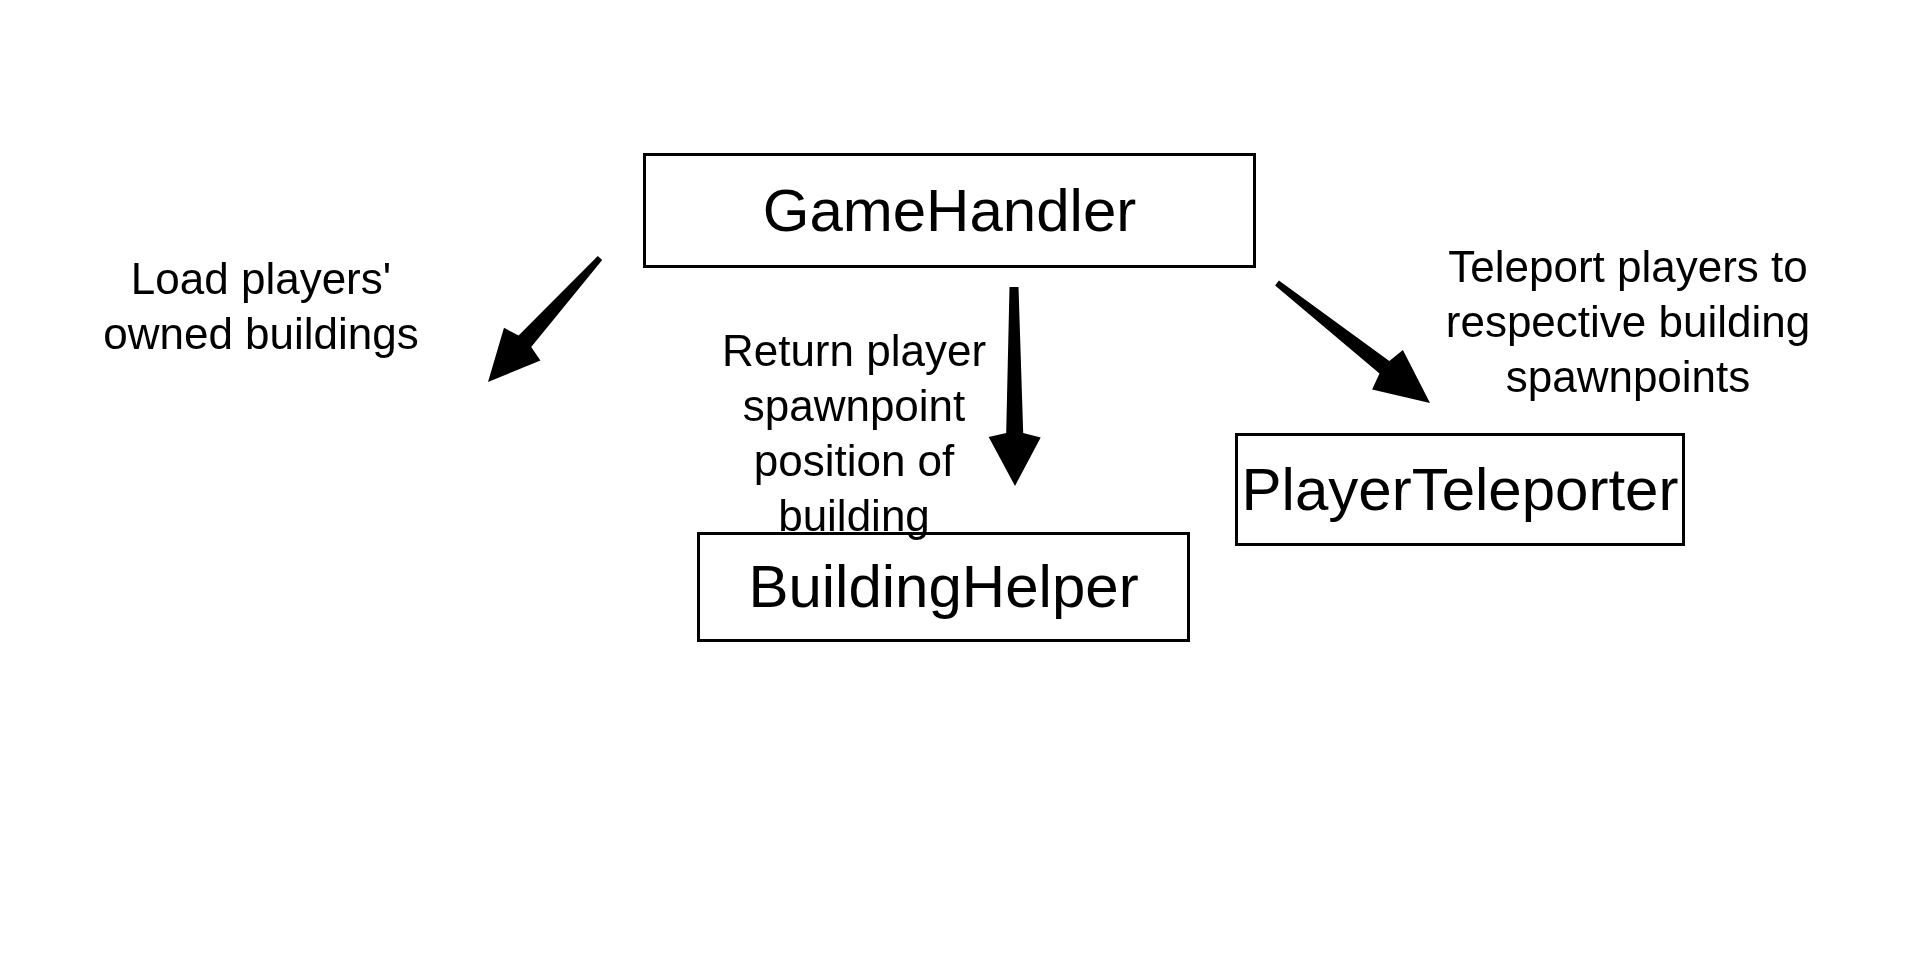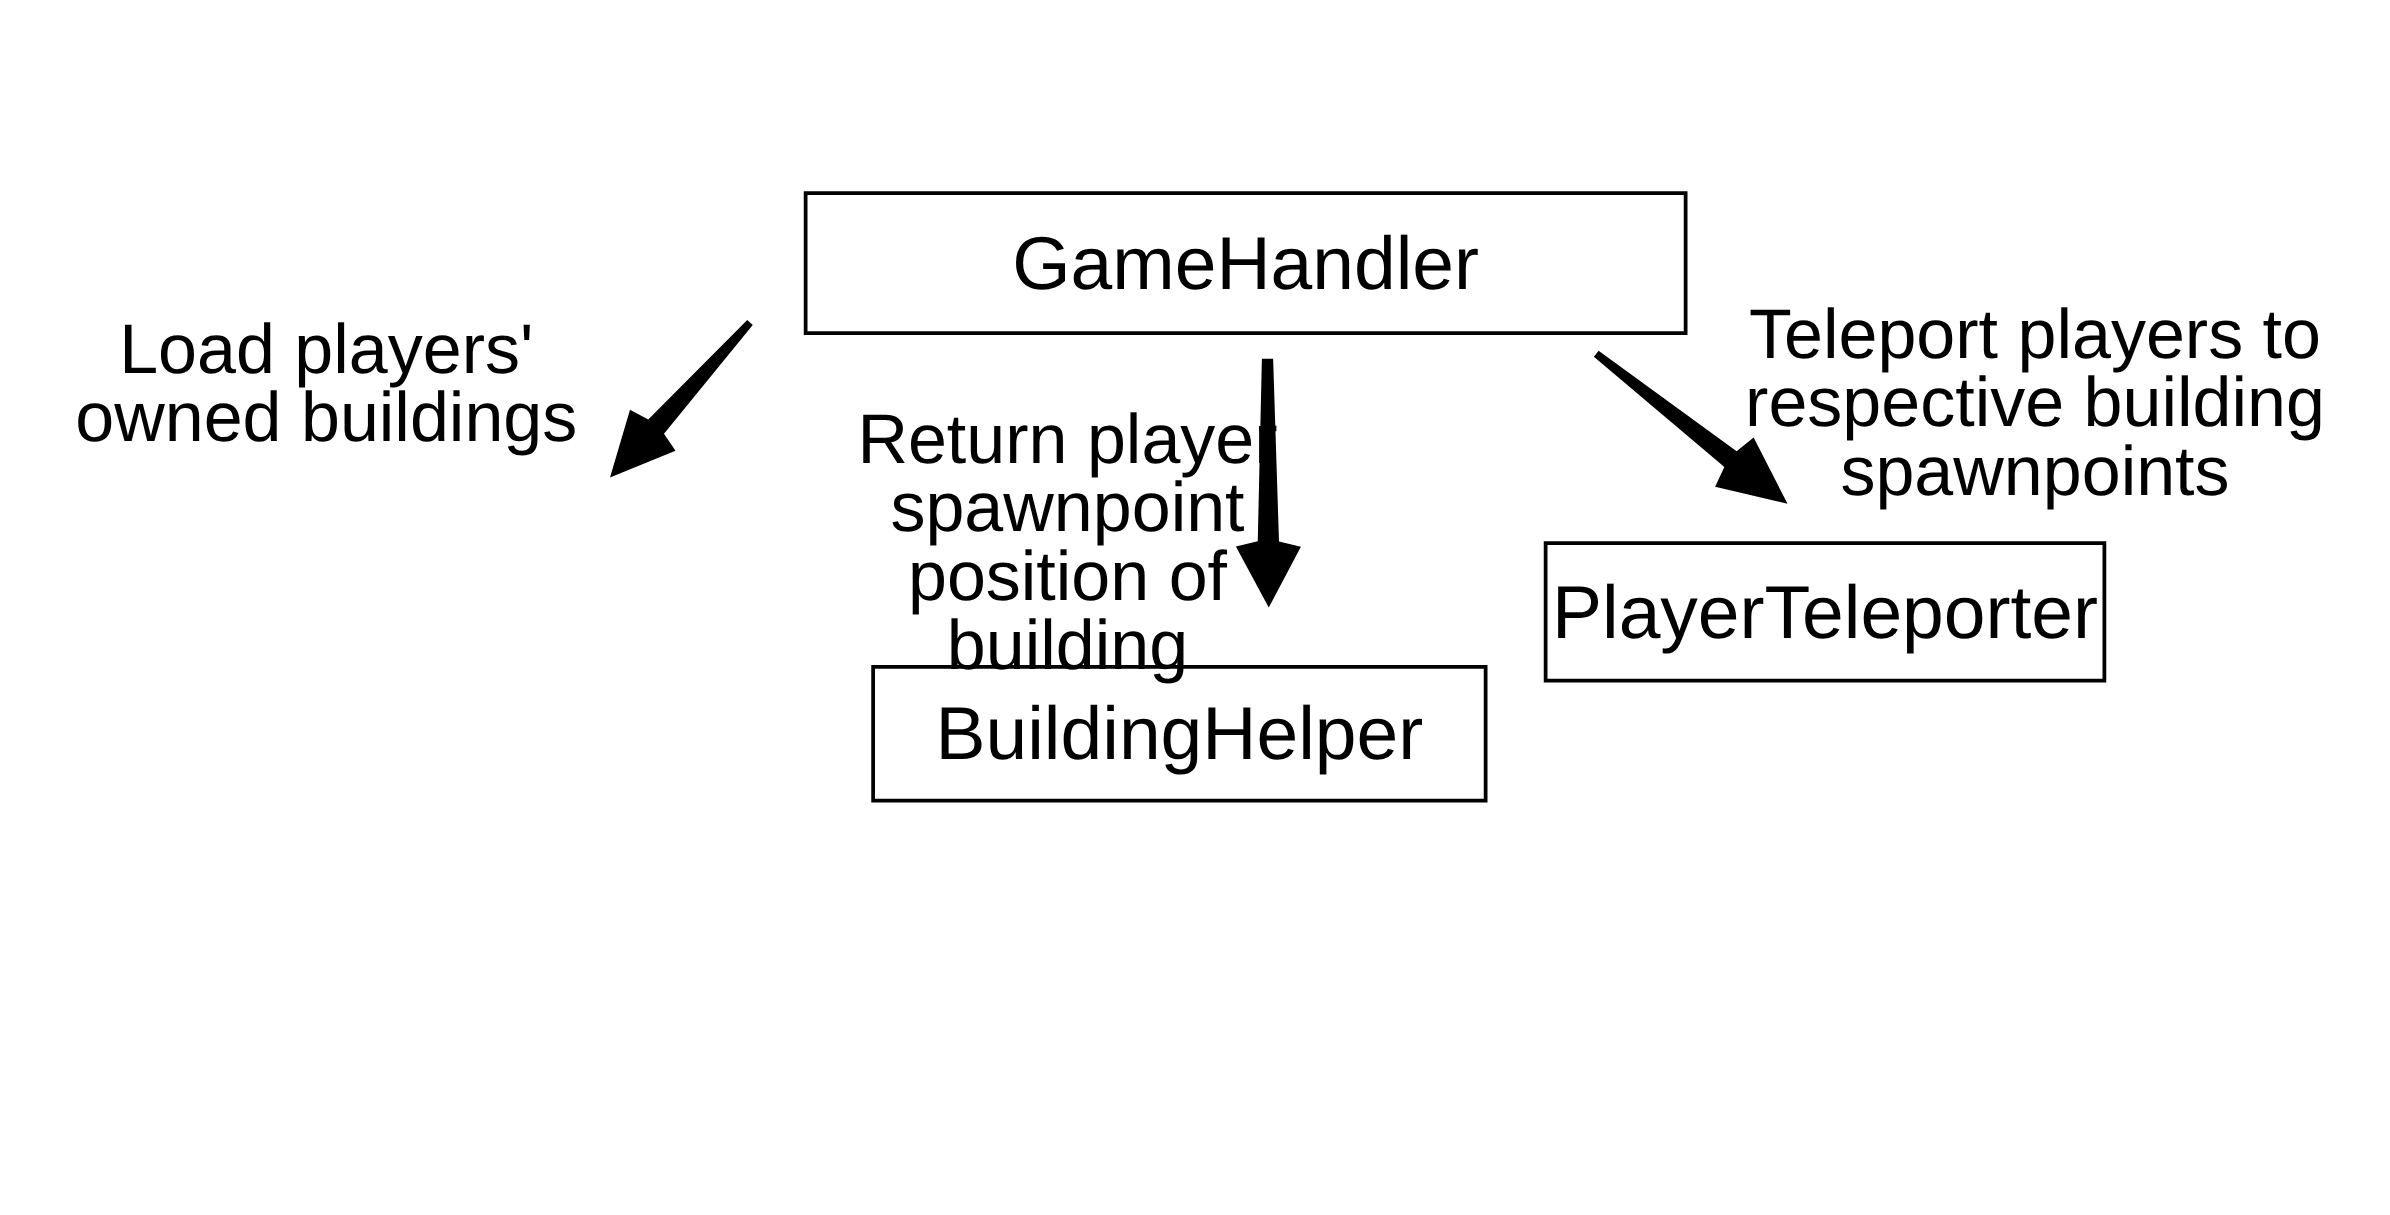--- a/index.html
+++ b/index.html
@@ -24,28 +24,28 @@
     box-sizing: border-box;
     border: 3px solid #000000;
     background: #ffffff;
     display: flex;
     align-items: center;
     justify-content: center;
     font-size: 60px;
     line-height: 1;
     white-space: nowrap;
   }
-  .node-gamehandler     { left: 643px;  top: 153px; width: 707px; height: 115px; }
+  .node-gamehandler     { left: 643px;  top: 153px; width: 613px; height: 115px; }
   .node-buildingloader  { left: 173px;  top: 403px; width: 462px; height: 103px; }
   .node-buildinghelper  { left: 697px;  top: 532px; width: 493px; height: 110px; }
   .node-playerteleporter{ left: 1235px; top: 433px; width: 450px; height: 113px; }
   .annotation {
     position: absolute;
     text-align: center;
-    font-size: 56px;
+    font-size: 44px;
     line-height: 55px;
     white-space: pre-line;
   }
   .annotation-load     { left: 31px;   top: 251px; width: 460px; }
   .annotation-return   { left: 654px;  top: 323px; width: 400px; }
   .annotation-teleport { left: 1393px; top: 239px; width: 470px; }
 </style>
 </head>
 <body>
 

